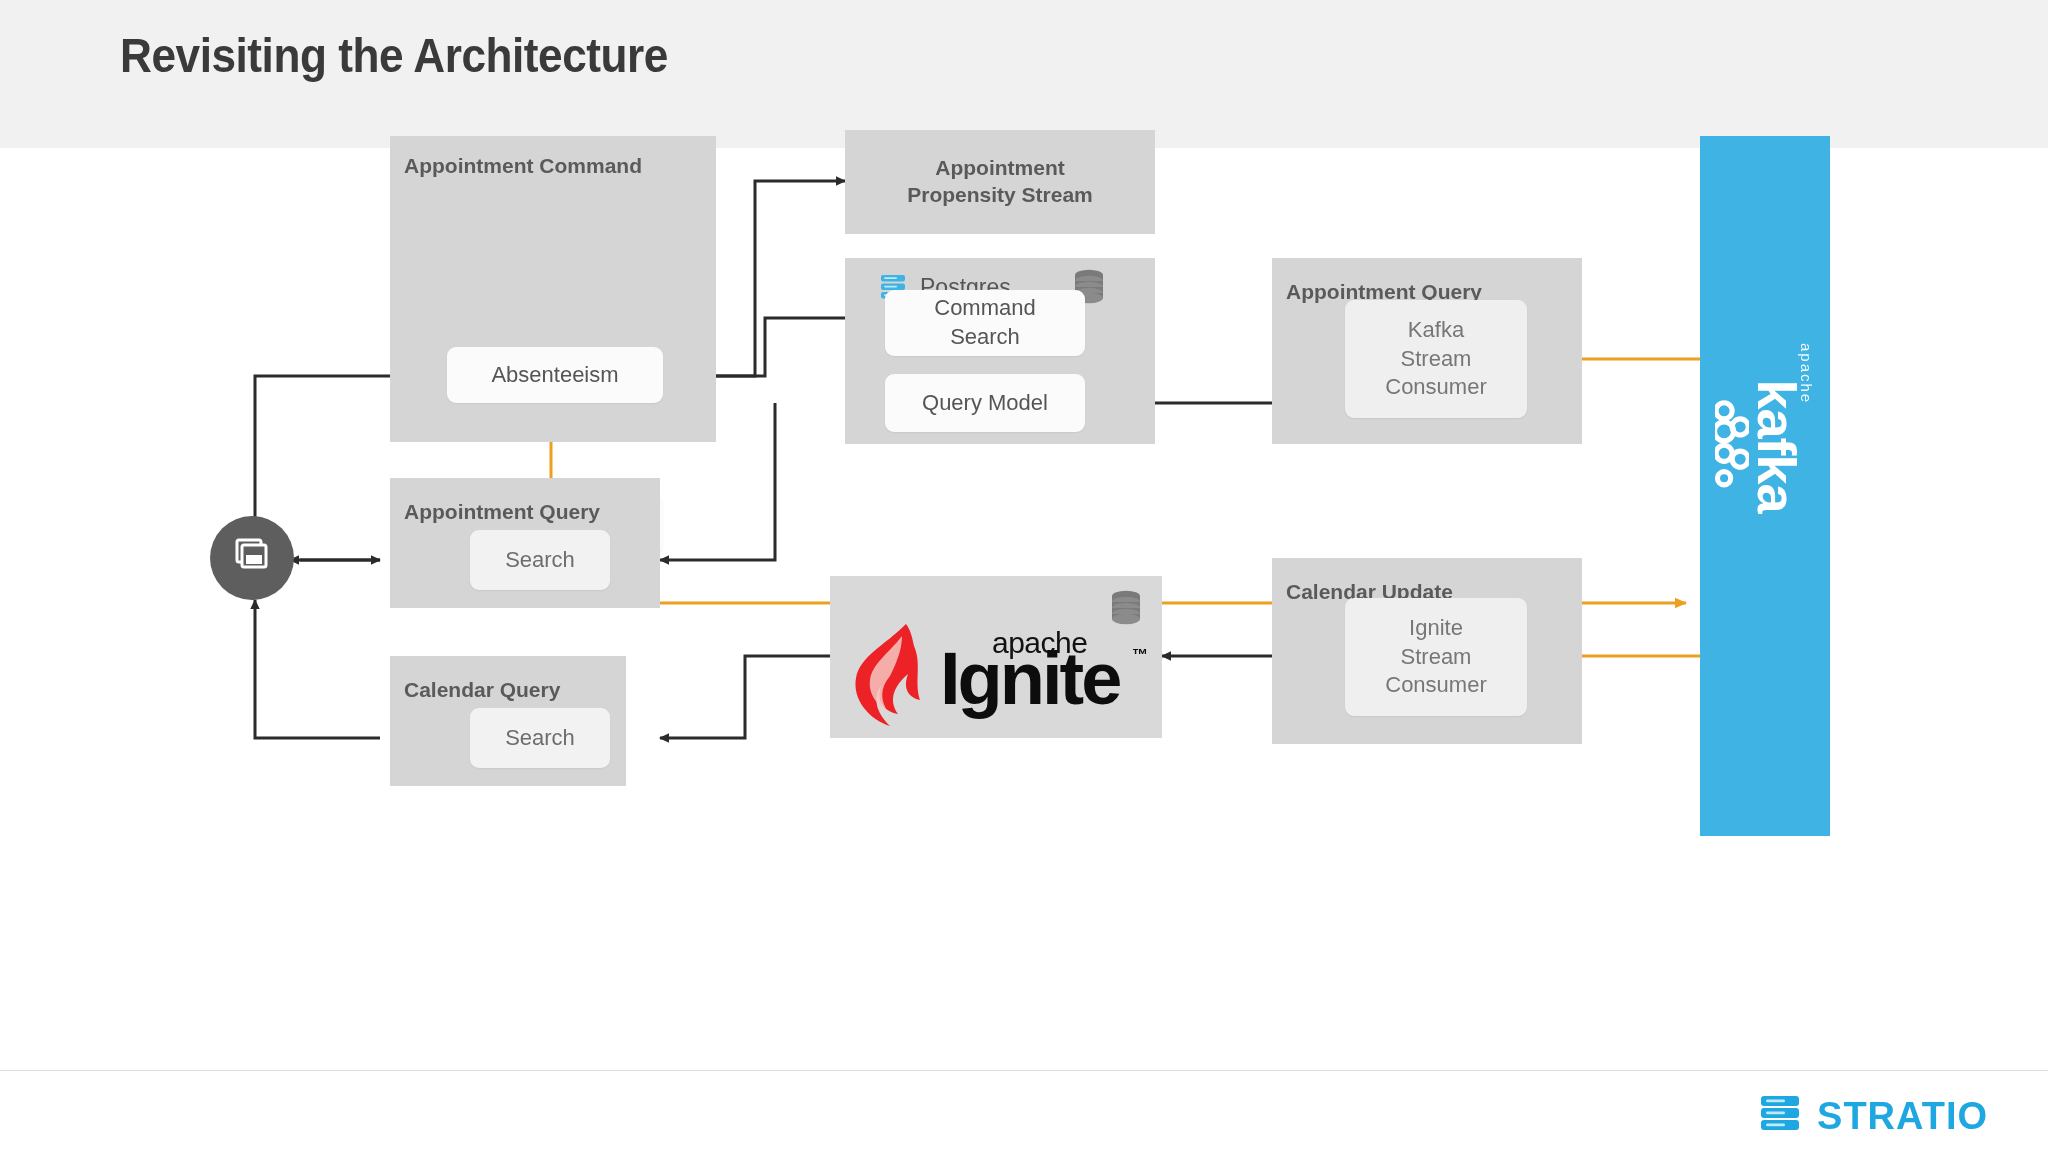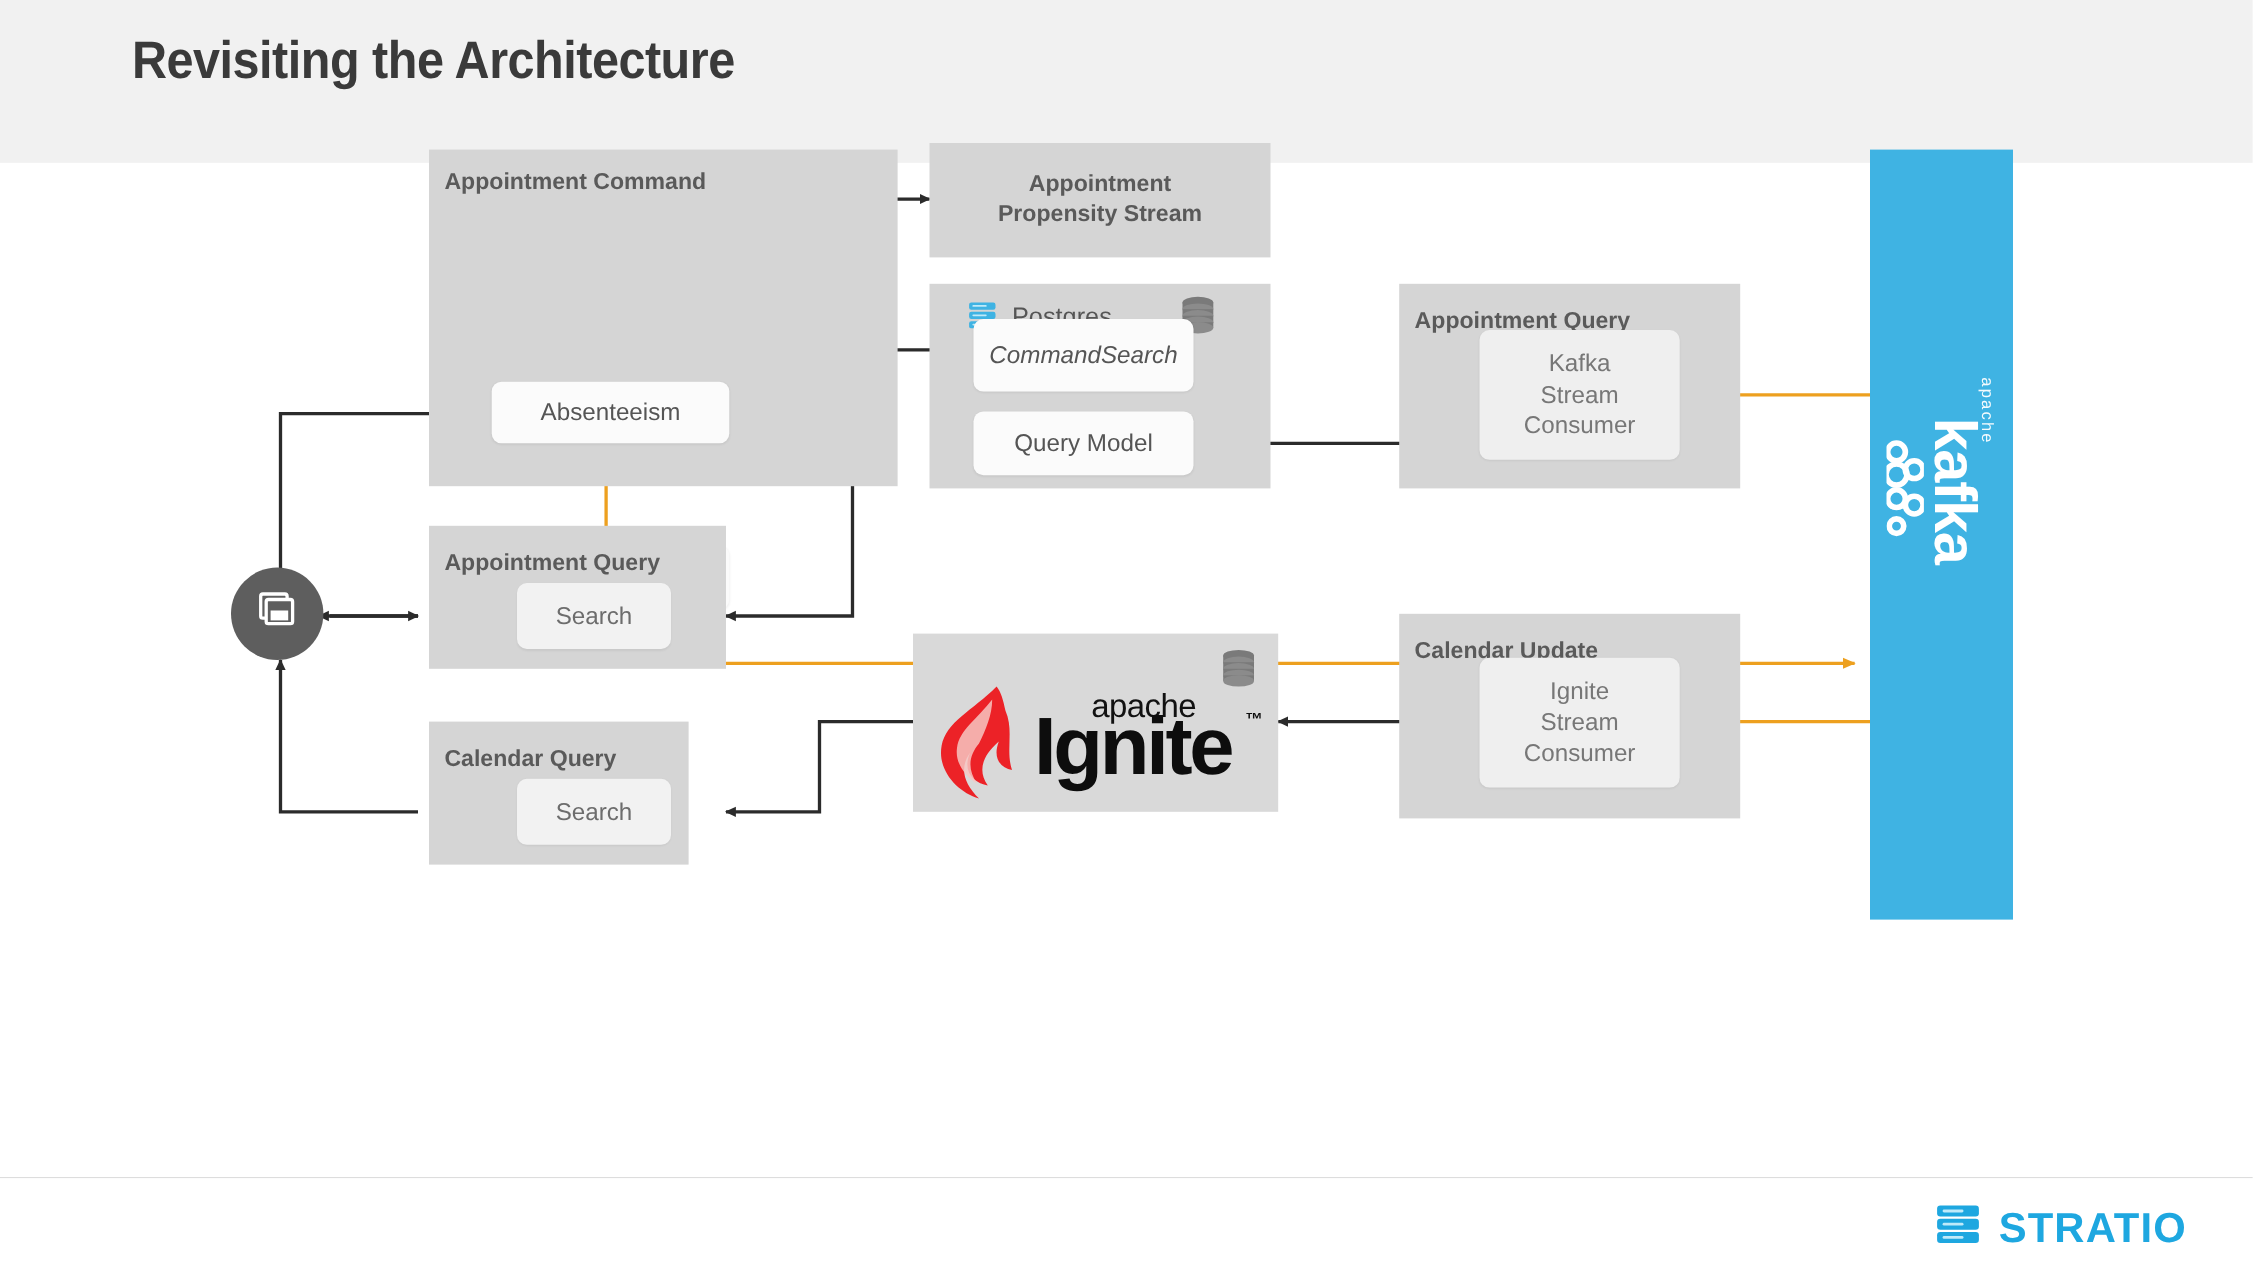--- a/index.html
+++ b/index.html
@@ -231,21 +231,21 @@
     <path d="M 1345 508 L 1162 508" fill="none" stroke="#2b2b2b" stroke-width="3" marker-end="url(#ah-black)"></path>
 
     <path d="M 830 508 L 745 508 L 745 590 L 660 590" fill="none" stroke="#2b2b2b" stroke-width="3" marker-end="url(#ah-black)"></path>
 
     <path d="M 380 412 L 290 412" fill="none" stroke="#2b2b2b" stroke-width="3" marker-end="url(#ah-black)"></path>
     <path d="M 300 412 L 380 412" fill="none" stroke="#2b2b2b" stroke-width="3" marker-end="url(#ah-black)"></path>
 
     <path d="M 380 590 L 255 590 L 255 452" fill="none" stroke="#2b2b2b" stroke-width="3" marker-end="url(#ah-black)"></path>
   </svg>
 
-  <div class="group" style="left:390px; top:-12px; width:426px; height:306px;">
+  <div class="group" style="left:390px; top:-12px; width:326px; height:306px;">
     <div class="group-title" style="top:18px;">Appointment Command</div>
   </div>
   <div class="node" style="left:447px; top:199px; width:216px; height:56px;text-align:right;">
     <span>Absenteeism</span>
   </div>
   <div class="node" style="left:447px; top:348px; width:216px; height:58px;">
     <span>Appointment</span>
   </div>
 
   <div class="plain-box" style="left:845px; top:-18px; width:310px; height:104px; flex-direction:column;">
@@ -275,21 +275,21 @@
         <rect x="6" y="14" width="28" height="6" fill="#7a7a7a"></rect>
         <ellipse cx="20" cy="20" rx="14" ry="5.2" fill="#8b8b8b"></ellipse>
         <rect x="6" y="20" width="28" height="6" fill="#7a7a7a"></rect>
         <ellipse cx="20" cy="26" rx="14" ry="5.2" fill="#8b8b8b"></ellipse>
         <rect x="6" y="26" width="28" height="5" fill="#7a7a7a"></rect>
         <ellipse cx="20" cy="31" rx="14" ry="5.2" fill="#8b8b8b"></ellipse>
       </svg>
     </span>
   </div>
 
-  <div class="node" style="left:885px; top:142px; width:200px; height:66px; flex-direction:row;font-style:italic;">
+  <div class="node" style="left:885px; top:142px; width:200px; height:66px; flex-direction:column;">
     <span>Command</span>
     <span>Search</span>
   </div>
   <div class="node" style="left:885px; top:226px; width:200px; height:58px;">
     <span>Query Model</span>
   </div>
 
   <div class="group" style="left:1272px; top:110px; width:310px; height:186px;">
     <div class="group-title" style="top:22px;">Appointment Query</div>
   </div>

